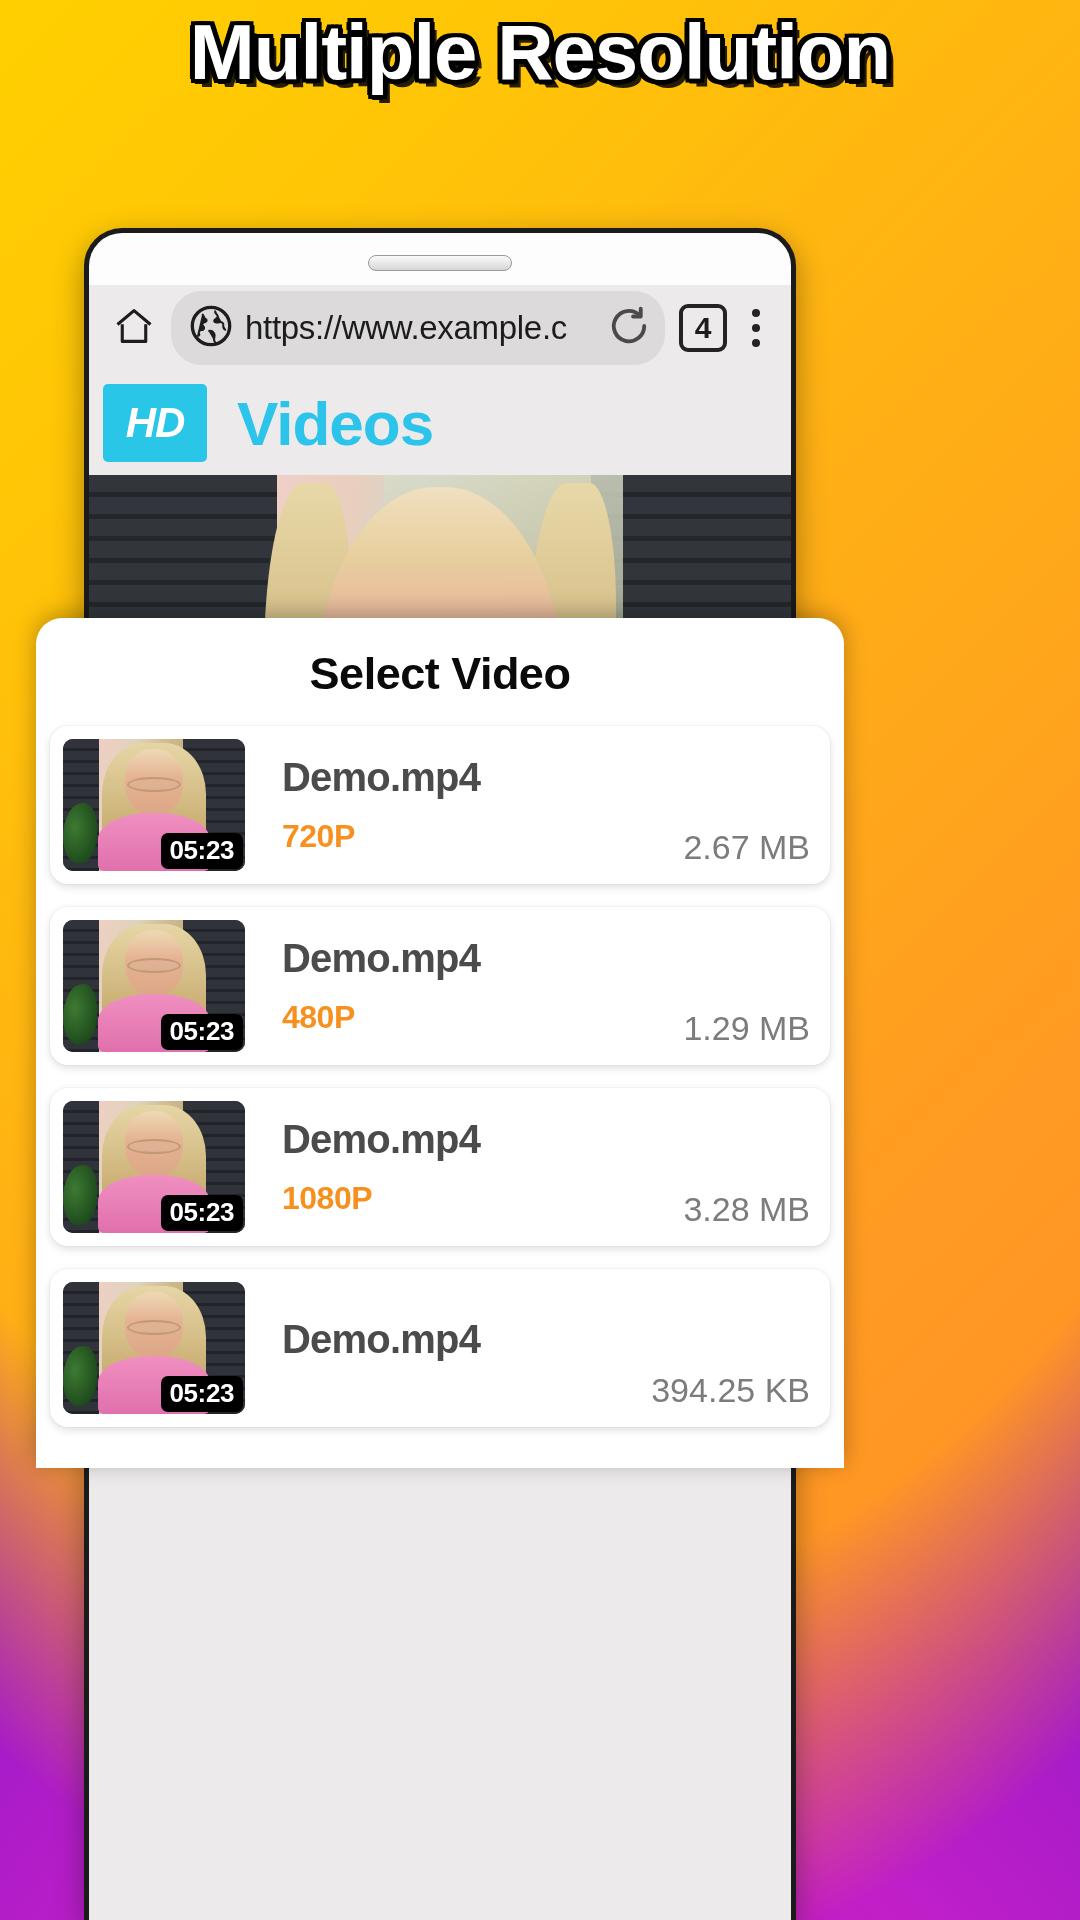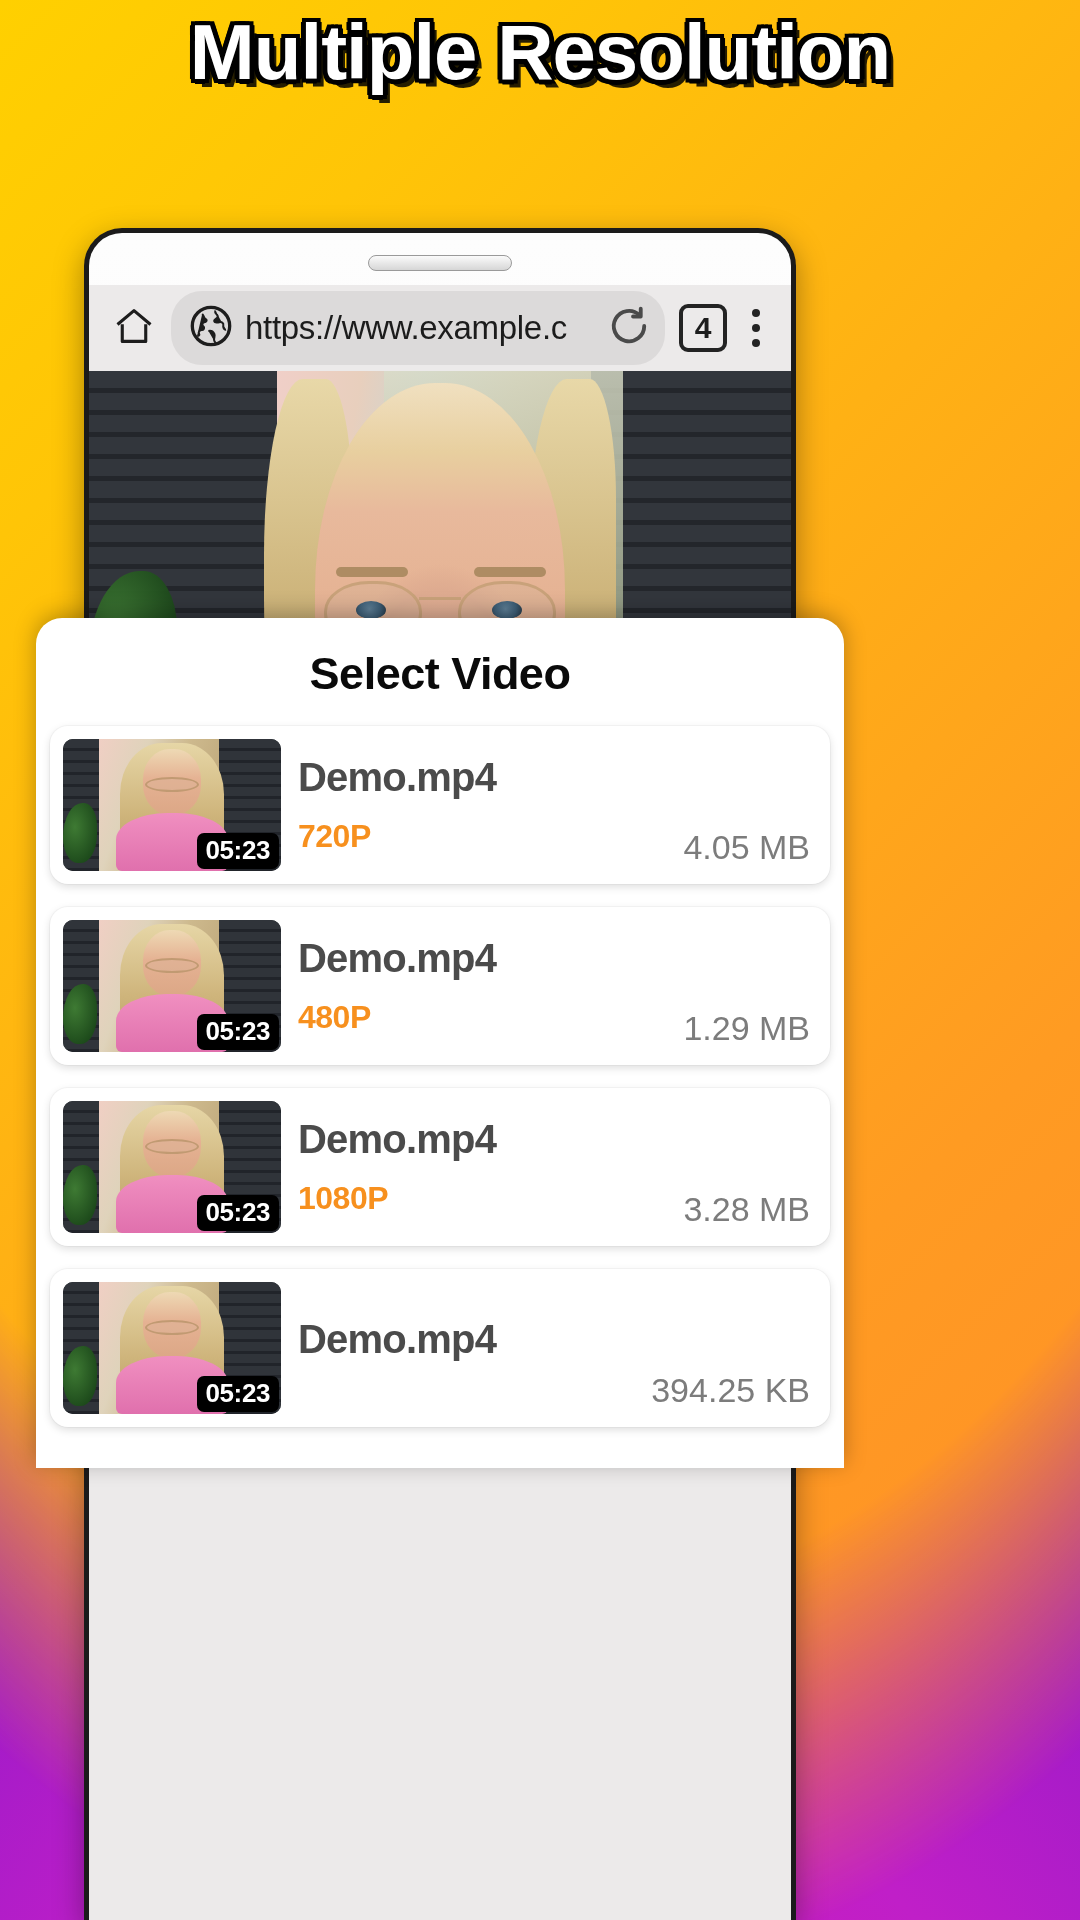--- a/index.html
+++ b/index.html
@@ -269,21 +269,21 @@
     background: #fff;
     border-radius: 18px;
     box-shadow: 0 3px 8px rgba(0,0,0,0.13), 0 0 0 1px rgba(0,0,0,0.03);
     margin-bottom: 23px;
     padding: 13px 16px 13px 13px;
     height: 158px;
   }
 
   .thumb {
     position: relative;
-    width: 218px; height: 132px;
+    width: 182px; height: 132px;
     border-radius: 10px;
     overflow: hidden;
     flex: 0 0 auto;
     background: #2b2f33;
   }
   .thumb .sl, .thumb .sr {
     position: absolute; top: 0; bottom: 0;
     background: repeating-linear-gradient(180deg,#30343a 0px,#30343a 9px,#21242a 9px,#21242a 12px);
   }
   .thumb .sl { left: 0; width: 36px; }
@@ -329,21 +329,21 @@
     font-size: 26px;
     font-weight: bold;
     padding: 2px 9px 3px 9px;
     border-radius: 7px;
     letter-spacing: -0.4px;
   }
 
   .vinfo {
     flex: 1;
     min-width: 0;
-    padding-left: 17px;
+    padding-left: 37px;
   }
   .vname {
     font-size: 40px;
     font-weight: bold;
     color: #4b4b4b;
     letter-spacing: -0.8px;
     margin-bottom: 18px;
   }
   .vres {
     font-size: 32px;
@@ -431,20 +431,26 @@
           <span>4</span>
         </div>
 
         <div class="menu-dots">
           <i></i>
           <i></i>
           <i></i>
         </div>
       </div>
 
+      <div class="site-head">
+        <div class="hd-badge">
+          <span>HD</span>
+        </div>
+        <div class="site-name">Videos</div>
+      </div>
 
       <div class="hero">
         <div class="siding-l"></div>
         <div class="siding-r"></div>
         <div class="mid"></div>
         <div class="glassdoor"></div>
         <div class="hair-l"></div>
         <div class="hair-r"></div>
         <div class="face"></div>
         <div class="brow left"></div>
@@ -477,21 +483,21 @@
           <div class="face2"></div>
           <div class="g2"></div>
           <div class="body2"></div>
           <div class="leaf2"></div>
           <div class="badge-time">05:23</div>
         </div>
         <div class="vinfo">
           <div class="vname">Demo.mp4</div>
           <div class="vres">720P</div>
         </div>
-        <div class="vsize">4.05 MB</div>
+        <div class="vsize">2.67 MB</div>
       </div>
 
       <div class="vrow">
         <div class="thumb">
           <div class="bg2"></div>
           <div class="sl"></div>
           <div class="sr"></div>
           <div class="hair2"></div>
           <div class="face2"></div>
           <div class="g2"></div>

